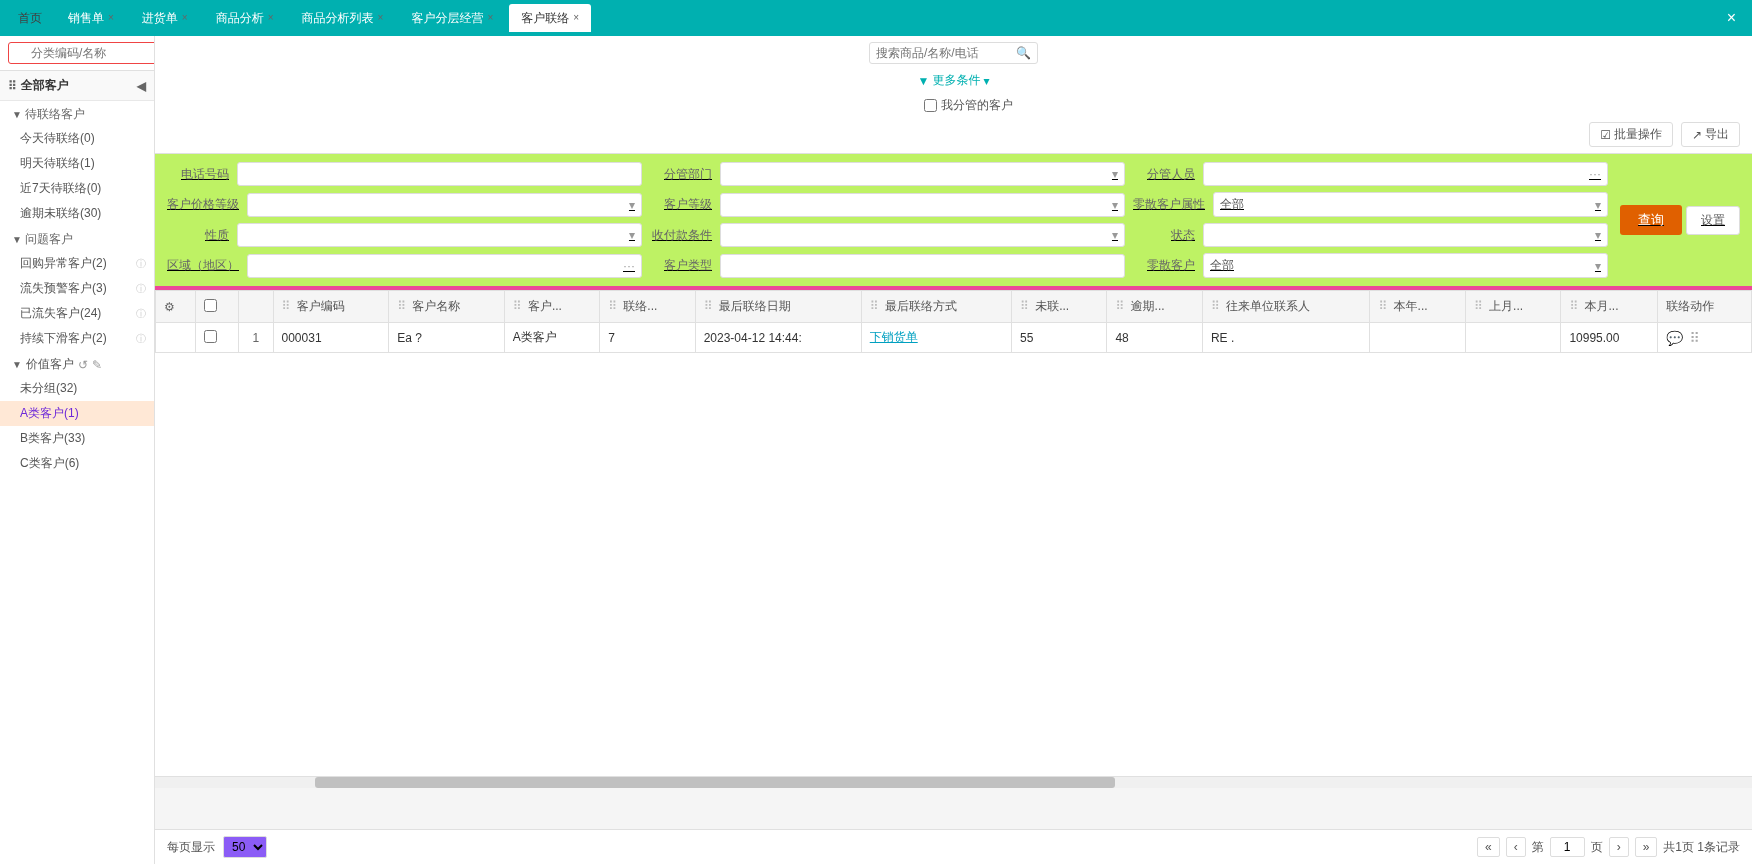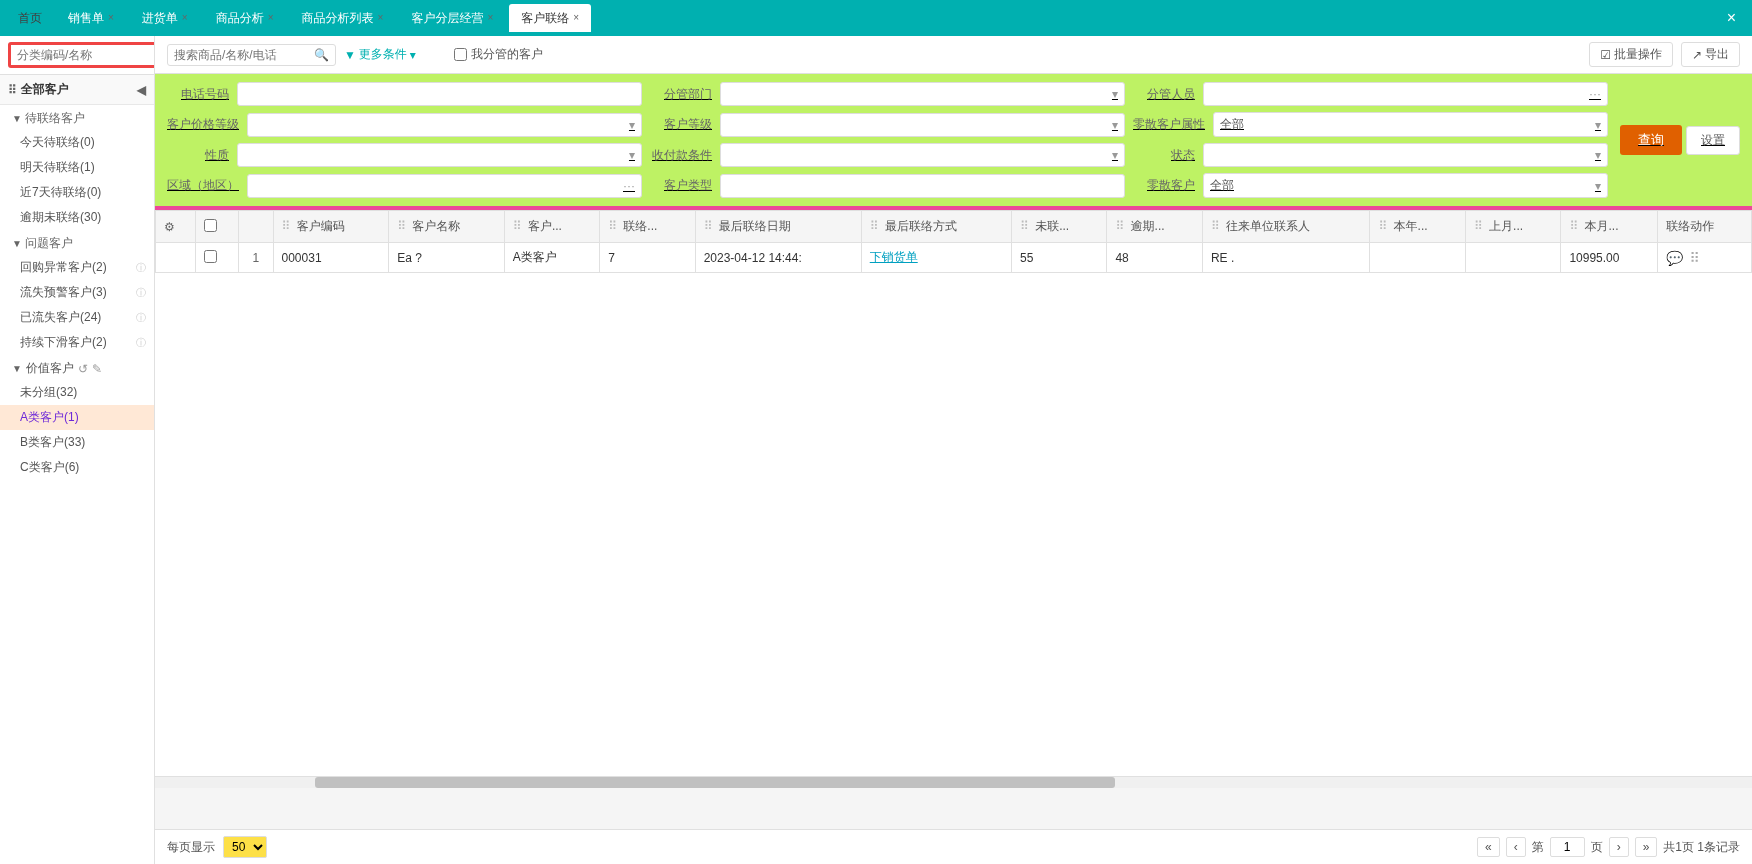--- a/index.html
+++ b/index.html
@@ -27,21 +27,21 @@
 
     
     .sidebar {
       width: 155px; background: white; border-right: 1px solid #e0e0e0;
       display: flex; flex-direction: column; overflow-y: auto; flex-shrink: 0;
     }
     .sidebar-search {
       display: flex; align-items: center; padding: 6px 8px; border-bottom: 1px solid #e0e0e0;
     }
     .sidebar-search input {
-      border: 3px solid #ef4444; border-radius: 3px; padding: 3px 6px; flex: 1;
+      border: 1px solid #ef4444; border-radius: 3px; padding: 3px 22px; flex: 1;
       font-size: 12px; color: #999;
     }
     .sidebar-section-header {
       display: flex; align-items: center; padding: 6px 8px; font-weight: bold;
       color: #333; background: #f9f9f9; border-bottom: 1px solid #e8e8e8;
       cursor: pointer;
     }
     .sidebar-section-header .dots { margin-right: 4px; color: #666; }
     .sidebar-section-header .collapse-btn { margin-left: auto; color: #666; cursor: pointer; }
     .sidebar-group-label {
@@ -61,21 +61,21 @@
     }
     .sidebar-sub-group .arrow { font-size: 10px; color: #666; }
     .sidebar-sub-group .icon-btn { color: #999; cursor: pointer; }
 
     
     .content-area { flex: 1; display: flex; flex-direction: column; overflow: hidden; }
 
     
     .filter-bar {
       background: white; padding: 6px 12px; border-bottom: 1px solid #e0e0e0;
-      display: flex; align-items: center; gap: 8px;
+      display: flex; align-items: center; gap: 8px; flex-direction: column;
     }
     .filter-search {
       display: flex; align-items: center; border: 1px solid #ddd;
       border-radius: 3px; padding: 3px 6px; background: white;
     }
     .filter-search input { border: none; outline: none; font-size: 12px; width: 140px; color: #999; }
     .filter-search .search-icon { color: #00b0b0; cursor: pointer; }
     .filter-more {
       display: flex; align-items: center; color: #00b0b0; cursor: pointer; gap: 3px;
     }
@@ -143,21 +143,21 @@
       height: 12px; background: #f0f0f0; border-top: 1px solid #e0e0e0;
       position: relative;
     }
     .scrollbar-thumb {
       height: 100%; background: #c0c0c0; border-radius: 3px;
       position: absolute; left: 160px; width: 800px;
     }
     .pagination { display: flex; align-items: center; gap: 6px; margin-left: auto; }
     .page-btn { border: 1px solid #ddd; background: white; padding: 2px 7px; cursor: pointer; border-radius: 2px; color: #555; }
     .page-input { border: 1px solid #ddd; width: 35px; text-align: center; padding: 2px 4px; border-radius: 2px; }
-    .per-page-select { border: 1px solid #ddd; padding: 2px 4px; border-radius: 2px; background: #fde047; cursor: pointer; }
+    .per-page-select { border: 1px solid #ddd; padding: 2px 4px; border-radius: 2px; background: #8b5cf6; cursor: pointer; }
   </style>
 </head>
 <body>
 
 <div class="top-nav">
   <div class="nav-home">首页</div>
   <div class="nav-item">
     <span>销售单</span>
     <span class="close-x">×</span>
   </div>

